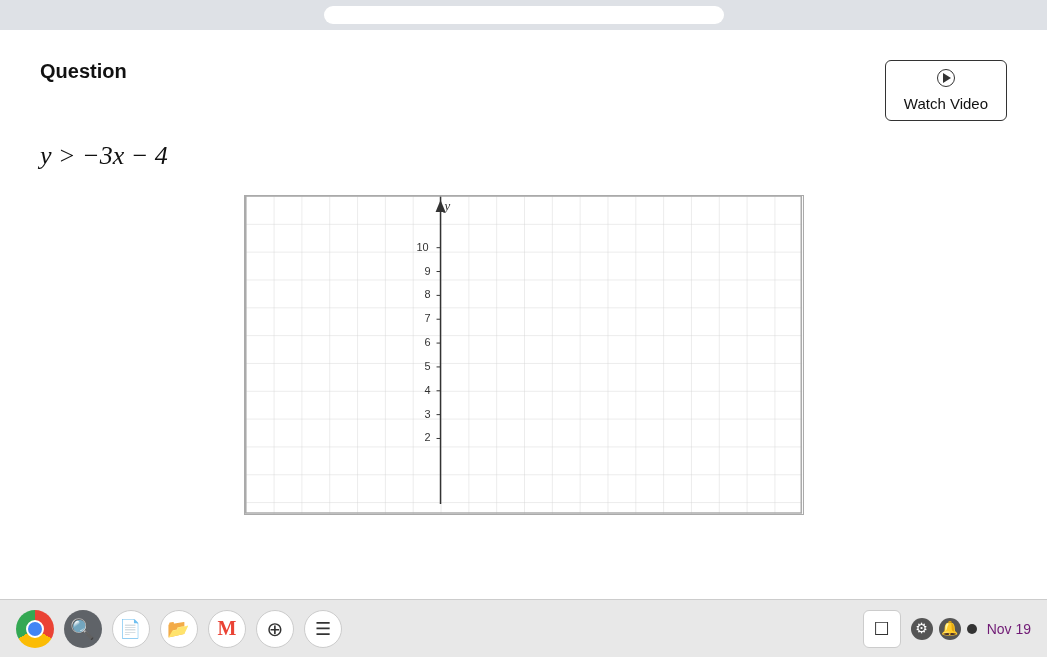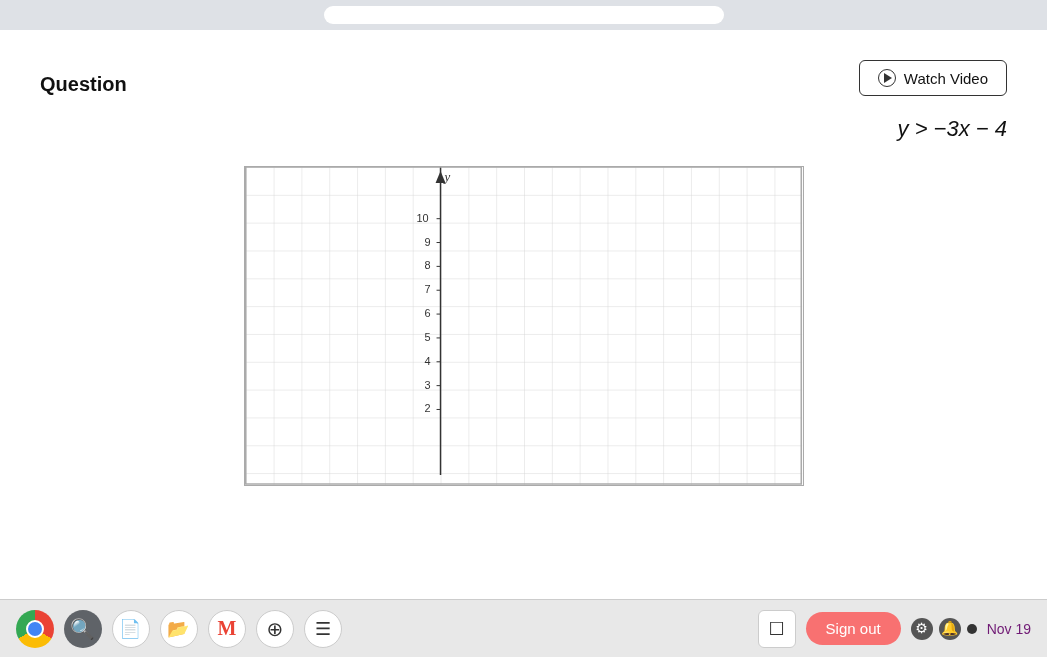--- a/index.html
+++ b/index.html
@@ -36,21 +36,21 @@
       background: #ffffff;
       padding: 30px 40px 20px 40px;
       position: relative;
       overflow: hidden;
     }
 
     
     .header-row {
       display: flex;
       justify-content: space-between;
-      align-items: flex-end;
+      align-items: flex-start;
       margin-bottom: 20px;
     }
 
     .question-label {
       font-size: 20px;
       font-weight: bold;
       font-family: Arial, sans-serif;
       color: #111;
     }
 
@@ -65,20 +65,21 @@
       gap: 8px;
       border: 1.5px solid #333;
       border-radius: 6px;
       padding: 8px 18px;
       background: #fff;
       font-size: 15px;
       font-family: Arial, sans-serif;
       color: #111;
       cursor: pointer;
       white-space: nowrap;
+      flex-direction: column;
     }
 
     .watch-video-btn .play-icon {
       width: 18px;
       height: 18px;
       border: 1.5px solid #333;
       border-radius: 50%;
       display: flex;
       align-items: center;
       justify-content: center;
@@ -111,26 +112,26 @@
     
     .problem-text {
       font-size: 18px;
       font-family: Arial, sans-serif;
       color: #111;
       margin-bottom: 16px;
     }
 
     
     .inequality-display {
-      text-align: right;
-      font-size: 22px;
+      text-align: left;
+      font-size: 26px;
       font-style: italic;
       color: #111;
       margin-bottom: 24px;
-      font-family: Liberation Sans, sans-serif;
+      font-family: Liberation Serif, serif;
     }
 
     
     .graph-container {
       display: flex;
       justify-content: center;
     }
 
     .graph-wrapper {
       position: relative;
@@ -340,21 +341,20 @@
   <div class="taskbar-icon" style="background:#fff;border:1.5px solid #ccc;font-size:18px;color:#333;">
     ☰
   </div>
 
   <div class="taskbar-spacer"></div>
 
   <div class="taskbar-icon screen-icon" style="background:#fff;border:1.5px solid #ccc;font-size:18px;color:#333;">
     ☐
   </div>
 
-  <button class="sign-out-btn">Sign out</button>
 
   <div class="taskbar-small-icons">
     <div class="taskbar-circle" style="background:#555;color:#fff;font-size:14px;">⚙</div>
     <div class="taskbar-circle" style="background:#555;color:#fff;font-size:14px;">🔔</div>
     <div class="taskbar-circle" style="background:#333;width:10px;height:10px;"></div>
   </div>
 
   <span class="taskbar-date">Nov 19</span>
 
 </div>

